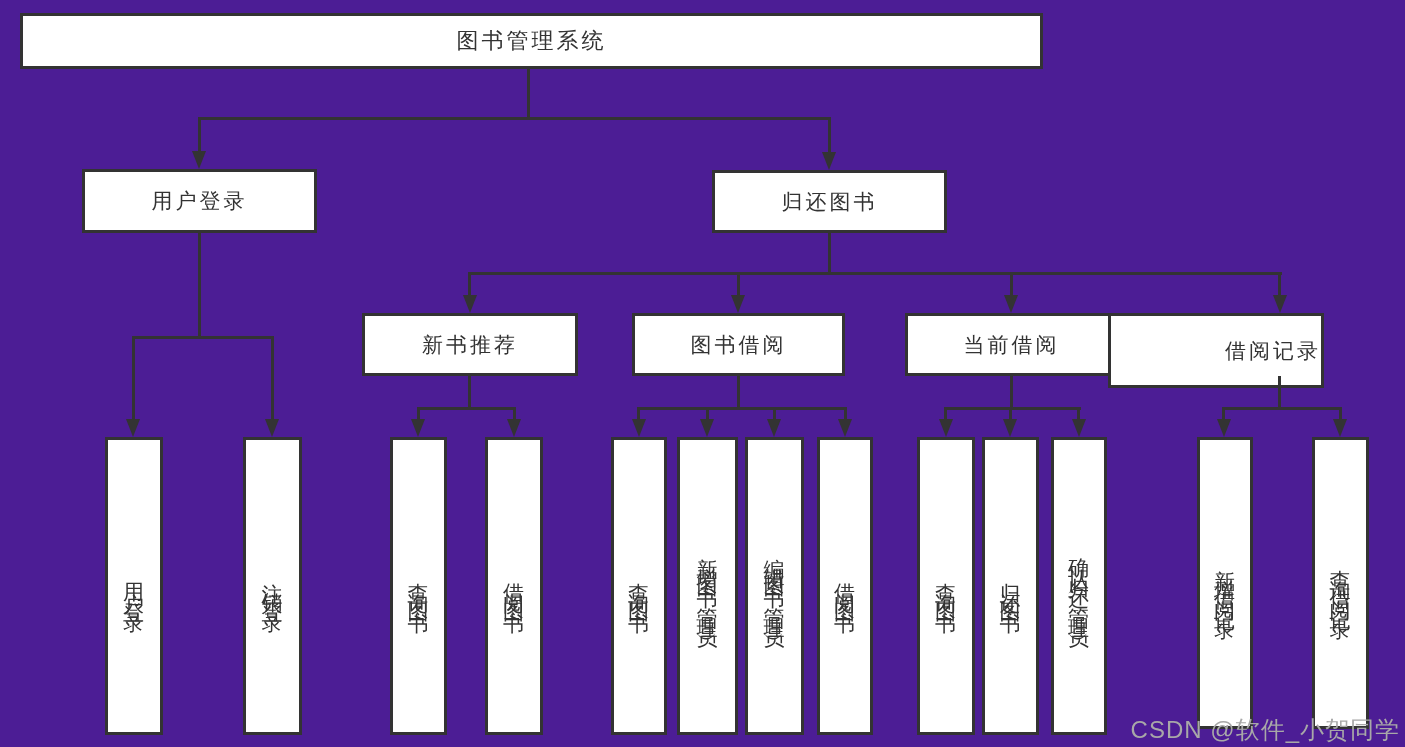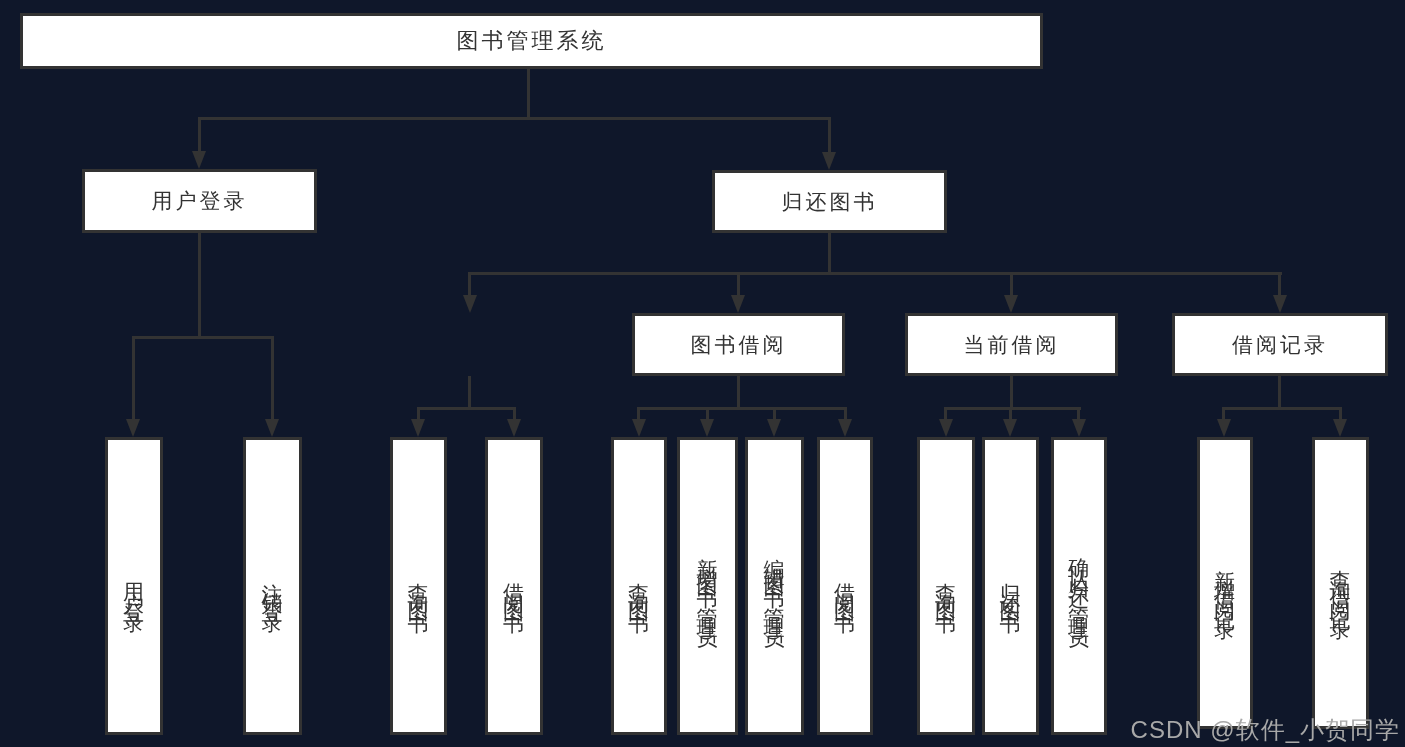--- a/index.html
+++ b/index.html
@@ -1,17 +1,17 @@
 <!DOCTYPE html>
 <html><head>
 <meta charset="utf-8">
 <style>
   html,body{margin:0;padding:0;background:#fff;}
   #canvas{
-    position:relative;width:1405px;height:747px;background:#0f172a;overflow:hidden;
+    position:relative;width:1405px;height:747px;background:#4c1d95;overflow:hidden;
     font-family:"Liberation Sans","DejaVu Sans",sans-serif;
   }
   .box{
     position:absolute;box-sizing:border-box;border:3px solid #333;background:#fff;
     display:flex;align-items:center;justify-content:center;
     font-size:21px;letter-spacing:3px;color:#333;white-space:nowrap;
   }
   .box.root{font-size:22px;}
   .vbox{
     position:absolute;box-sizing:border-box;border:3px solid #333;background:#fff;
@@ -69,27 +69,30 @@
 
   <div class="vline" style="left:468px;top:272px;height:25px;"></div>
   <div class="ah" style="left:463px;top:295px;"></div>
   <div class="vline" style="left:737px;top:272px;height:25px;"></div>
   <div class="ah" style="left:731px;top:295px;"></div>
   <div class="vline" style="left:1010px;top:272px;height:25px;"></div>
   <div class="ah" style="left:1004px;top:295px;"></div>
   <div class="vline" style="left:1278px;top:272px;height:25px;"></div>
   <div class="ah" style="left:1273px;top:295px;"></div>
 
+  <div class="box" style="left:362px;top:313px;width:216px;height:63px;">
+    <span>新书推荐</span>
+  </div>
   <div class="box" style="left:632px;top:313px;width:213px;height:63px;">
     <span>图书借阅</span>
   </div>
   <div class="box" style="left:905px;top:313px;width:213px;height:63px;">
     <span>当前借阅</span>
   </div>
-  <div class="box" style="left:1172px;top:313px;width:216px;height:63px;">
+  <div class="box" style="left:1108px;top:313px;width:216px;height:75px;justify-content:flex-end;">
     <span>借阅记录</span>
   </div>
 
   <div class="vline" style="left:468px;top:376px;height:34px;"></div>
   <div class="hline" style="left:417px;top:407px;width:99px;"></div>
   <div class="vline" style="left:417px;top:407px;height:14px;"></div>
   <div class="ah" style="left:411px;top:419px;"></div>
   <div class="vline" style="left:513px;top:407px;height:14px;"></div>
   <div class="ah" style="left:507px;top:419px;"></div>
 

